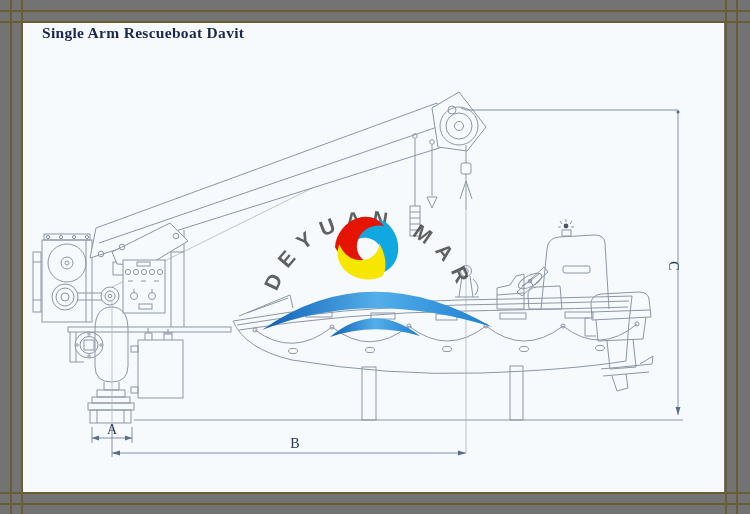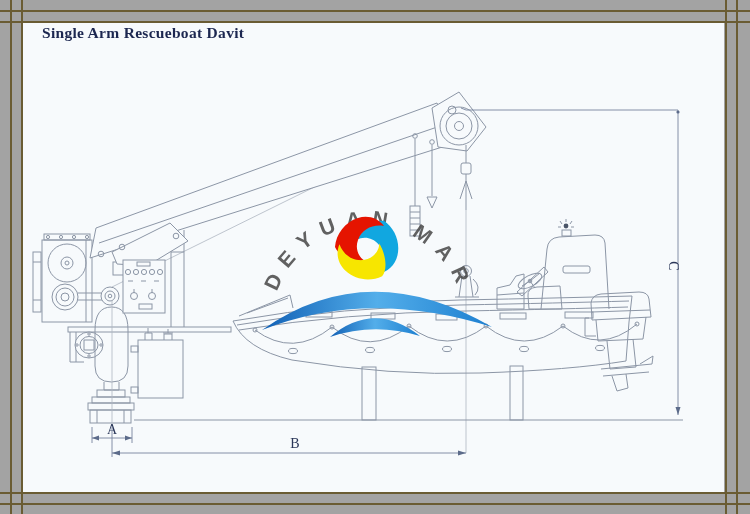--- a/index.html
+++ b/index.html
@@ -1,17 +1,17 @@
 <!DOCTYPE html>
 <html><head>
 <meta charset="utf-8">
 <style>
   html,body{margin:0;padding:0;}
   body{width:750px;height:514px;font-family:"Liberation Sans",sans-serif;}
-  .page{position:relative;width:750px;height:514px;background:#a3a3a3;overflow:hidden;}
+  .page{position:relative;width:750px;height:514px;background:#737373;overflow:hidden;}
   .sheet{position:absolute;left:22px;top:22px;width:702px;height:470px;background:#f7fafc;}
   .frame-h{position:absolute;left:0;width:750px;height:2px;background:#6a5c33;}
   .frame-v{position:absolute;top:0;height:514px;width:2px;background:#6a5c33;}
   .title{position:absolute;left:42px;top:24px;margin:0;font-family:"Liberation Serif",serif;
          font-size:15.5px;font-weight:bold;color:#1c2750;letter-spacing:.3px;}
   svg{position:absolute;left:0;top:0;}
   .ln{fill:none;stroke:#8c96a6;stroke-width:1;}
   .lnf{fill:#f7fafc;stroke:#8c96a6;stroke-width:1;}
   .faint{fill:none;stroke:#aeb6c2;stroke-width:.8;}
   .dim{fill:none;stroke:#76839e;stroke-width:.9;}

